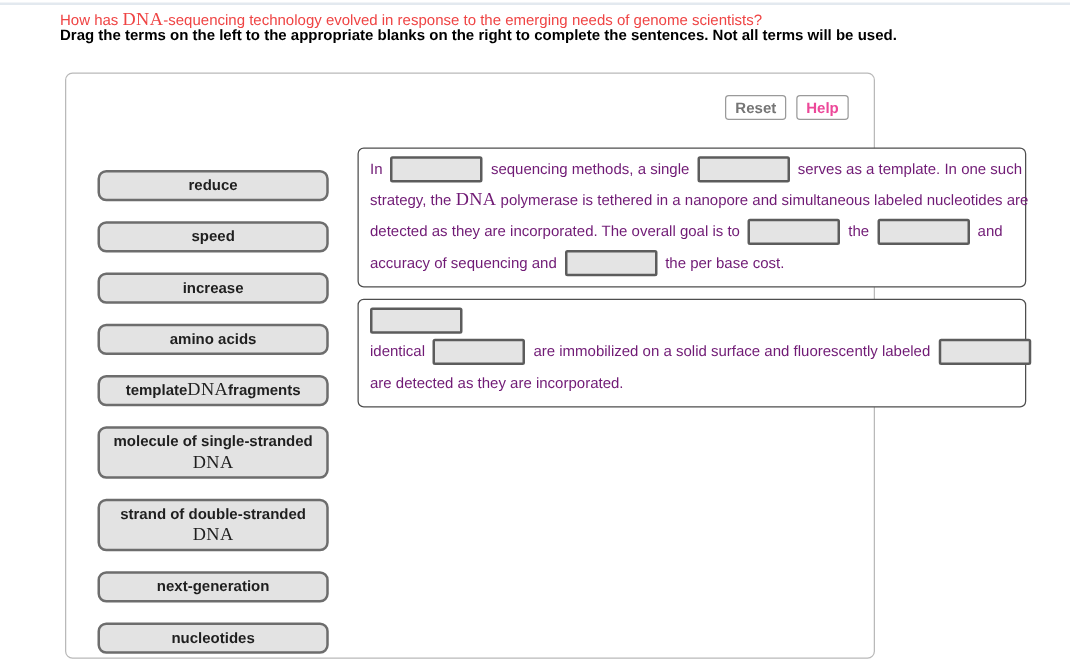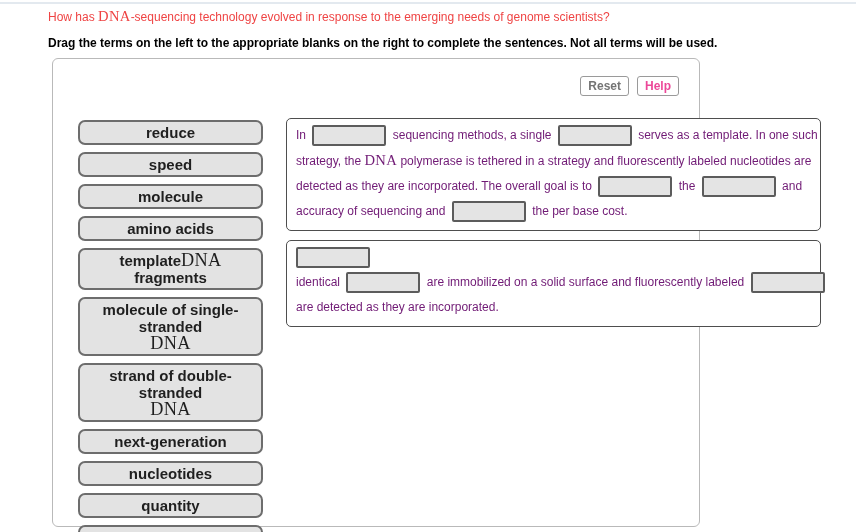--- a/index.html
+++ b/index.html
@@ -4,42 +4,42 @@
 <style>
   * { box-sizing: border-box; margin: 0; padding: 0; }
   html, body { width: 856px; height: 532px; background: #ffffff;
     font-family: "Liberation Sans", sans-serif; overflow: hidden; position: relative; }
 
   .top-divider { position: absolute; top: 2px; left: 0; width: 856px; height: 2px;
     background: #e3e9ef; }
 
   .question-line { position: absolute; top: 8px; left: 48px; font-size: 12px;
     color: #ef4444; white-space: nowrap; }
-  .instruction-line { position: absolute; top: 36px; left: 48px; font-size: 12px;
+  .instruction-line { position: absolute; top: 21px; left: 48px; font-size: 12px;
     font-weight: bold; color: #000; white-space: nowrap; }
 
   .serif-dna { font-family: "Liberation Serif", serif; font-size: 1.22em;
     letter-spacing: 0.3px; }
 
   .panel { position: absolute; left: 52px; top: 58px; width: 648px; height: 469px;
     border: 1px solid #b9b9b9; border-radius: 6px; background: #fff; }
 
   .toolbar { position: absolute; top: 17px; right: 20px; display: flex; gap: 8px; }
   .tool-btn { font-family: "Liberation Sans", sans-serif; font-size: 12px;
     background: #fff; border: 1px solid #9a9a9a; border-radius: 3px;
     padding: 2px 7px; cursor: pointer; }
   .tool-btn.reset { color: #757575; font-weight: bold; }
   .tool-btn.help { color: #ec4899; font-weight: bold; }
 
   .terms-list { position: absolute; left: 25px; top: 61px; width: 185px; }
   .term { width: 185px; min-height: 24px; margin-bottom: 7px;
     background: #e3e3e3; border: 2px solid #6d6d6d; border-radius: 7px;
     display: flex; align-items: center; justify-content: center; flex-wrap: wrap;
-    text-align: center; font-size: 15px; font-weight: bold; color: #1f1f1f;
-    padding: 2px 8px; line-height: 17px; cursor: grab; }
+    text-align: center; font-size: 12px; font-weight: bold; color: #1f1f1f;
+    padding: 2px 8px; line-height: 17px; cursor: grab; margin-top: 16px; }
   .term .serif-dna { font-weight: normal; }
 
   .paragraphs { position: absolute; left: 233px; top: 59px; width: 535px; }
   .para-box { width: 535px; border: 1px solid #4e4e4e; border-radius: 5px;
     background: #fff; padding: 4px 9px 6px 9px; font-size: 12px; color: #701a75;
     line-height: 25px; }
   .para-box + .para-box { margin-top: 9px; }
   .pline { white-space: nowrap; }
 
   .blank { display: inline-block; width: 74px; height: 21px; background: #e4e4e4;
@@ -64,21 +64,21 @@
   </div>
 
   <div class="terms-list">
       <div class="term">
         <span>reduce</span> 
       </div>
       <div class="term">
         <span>speed</span> 
       </div>
       <div class="term">
-        <span>molecule</span> 
+        <span>increase</span> 
       </div>
       <div class="term">
         <span>amino acids</span> 
       </div>
       <div class="term">
         <span>template </span> 
         <span class="serif-dna">DNA</span> 
         <span> fragments</span> 
       </div>
       <div class="term">
@@ -109,21 +109,21 @@
       <div class="pline">
         <span>In</span>
         <span class="blank"></span>
         <span>sequencing methods, a single</span>
         <span class="blank"></span>
         <span>serves as a template. In one such</span>
       </div>
       <div class="pline">
         <span>strategy, the</span>
         <span class="serif-dna">DNA</span>
-        <span>polymerase is tethered in a strategy and fluorescently labeled nucleotides are</span>
+        <span>polymerase is tethered in a nanopore and simultaneous labeled nucleotides are</span>
       </div>
       <div class="pline">
         <span>detected as they are incorporated. The overall goal is to</span>
         <span class="blank"></span>
         <span>the</span>
         <span class="blank"></span>
         <span>and</span>
       </div>
       <div class="pline">
         <span>accuracy of sequencing and</span>

